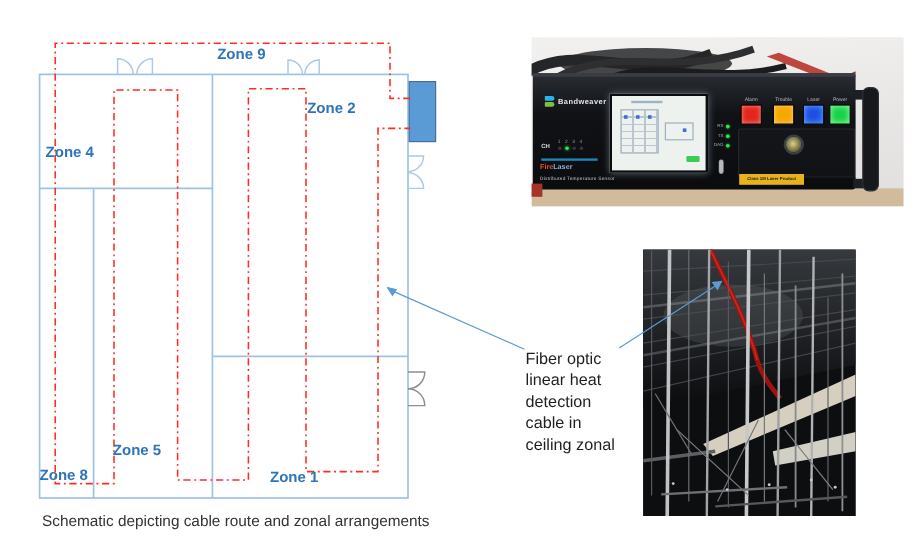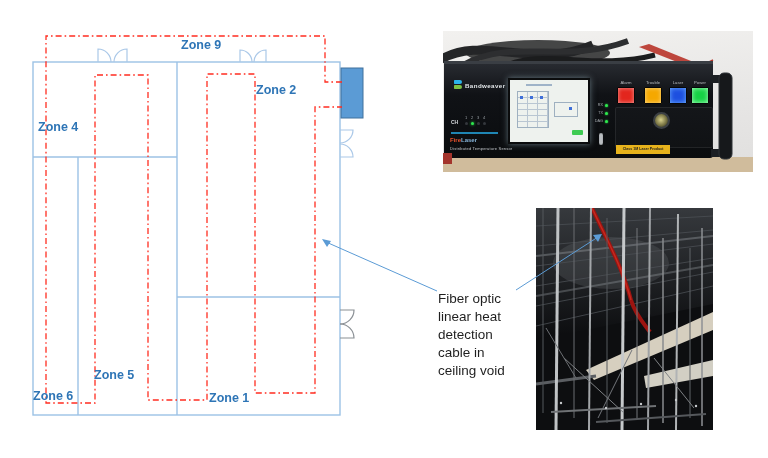--- a/index.html
+++ b/index.html
@@ -1,21 +1,21 @@
 <!DOCTYPE html>
 <html><head>
 <meta charset="utf-8">
 <style>
   html,body{margin:0;padding:0;background:#fff;}
   .stage{position:relative;width:768px;height:458px;background:#ffffff;
          font-family:"Liberation Sans",sans-serif;overflow:hidden;}
   .abs{position:absolute;}
   
   .zone{position:absolute;color:#2E75B6;font-size:12.5px;font-weight:600;line-height:14px;z-index:6;}
-  .zone1{left:209px;top:391px}.zone2{left:256px;top:83px}.zone3{left:181px;top:38px}
+  .zone1{left:225px;top:391px}.zone2{left:256px;top:83px}.zone3{left:181px;top:38px}
   .zone4{left:38px;top:120px}.zone5{left:94px;top:368px}.zone6{left:33px;top:389px}
   .dts-label{left:347px;top:29px;width:102px;font-size:13.5px;line-height:17.5px;color:#1f1f1f;z-index:6;}
   .fiber-note{left:438px;top:290px;width:84px;font-size:13.5px;line-height:18px;color:#1f1f1f;z-index:6;}
   .caption{left:35px;top:426px;font-size:12.8px;color:#333;z-index:6;}
   .overlay-svg{left:0;top:0;z-index:5;pointer-events:none;}
   
   .photo-device{left:443px;top:31px;width:310px;height:141px;z-index:1;
     background:linear-gradient(175deg,#f2f1ef 0%,#e7e6e5 55%,#e0dfde 100%);}
   .photo-device .art{position:absolute;left:0;top:0;}
   .brand-row{position:absolute;left:11px;top:49px;display:flex;align-items:center;gap:3px;}
@@ -274,16 +274,17 @@
       <line x1="516" y1="290" x2="598" y2="237" stroke="#5B9BD5" stroke-width="1"></line>
       <polygon points="602,234 593,235 598,242" fill="#5B9BD5"></polygon>
     </g>
   </svg>
 
   <div class="zone zone1">Zone 1</div>
   <div class="zone zone2">Zone 2</div>
   <div class="zone zone3">Zone 9</div>
   <div class="zone zone4">Zone 4</div>
   <div class="zone zone5">Zone 5</div>
-  <div class="zone zone6">Zone 6</div>
-
-  <div class="abs fiber-note">Fiber optic linear heat detection cable in ceiling void</div>
+  <div class="zone zone6">Zone 8</div>
+
+  <div class="abs fiber-note">Fiber optic linear heat detection cable in ceiling zonal</div>
+  <div class="abs caption">Schematic depicting cable route and zonal arrangements</div>
 </div>
 
 </body></html>

